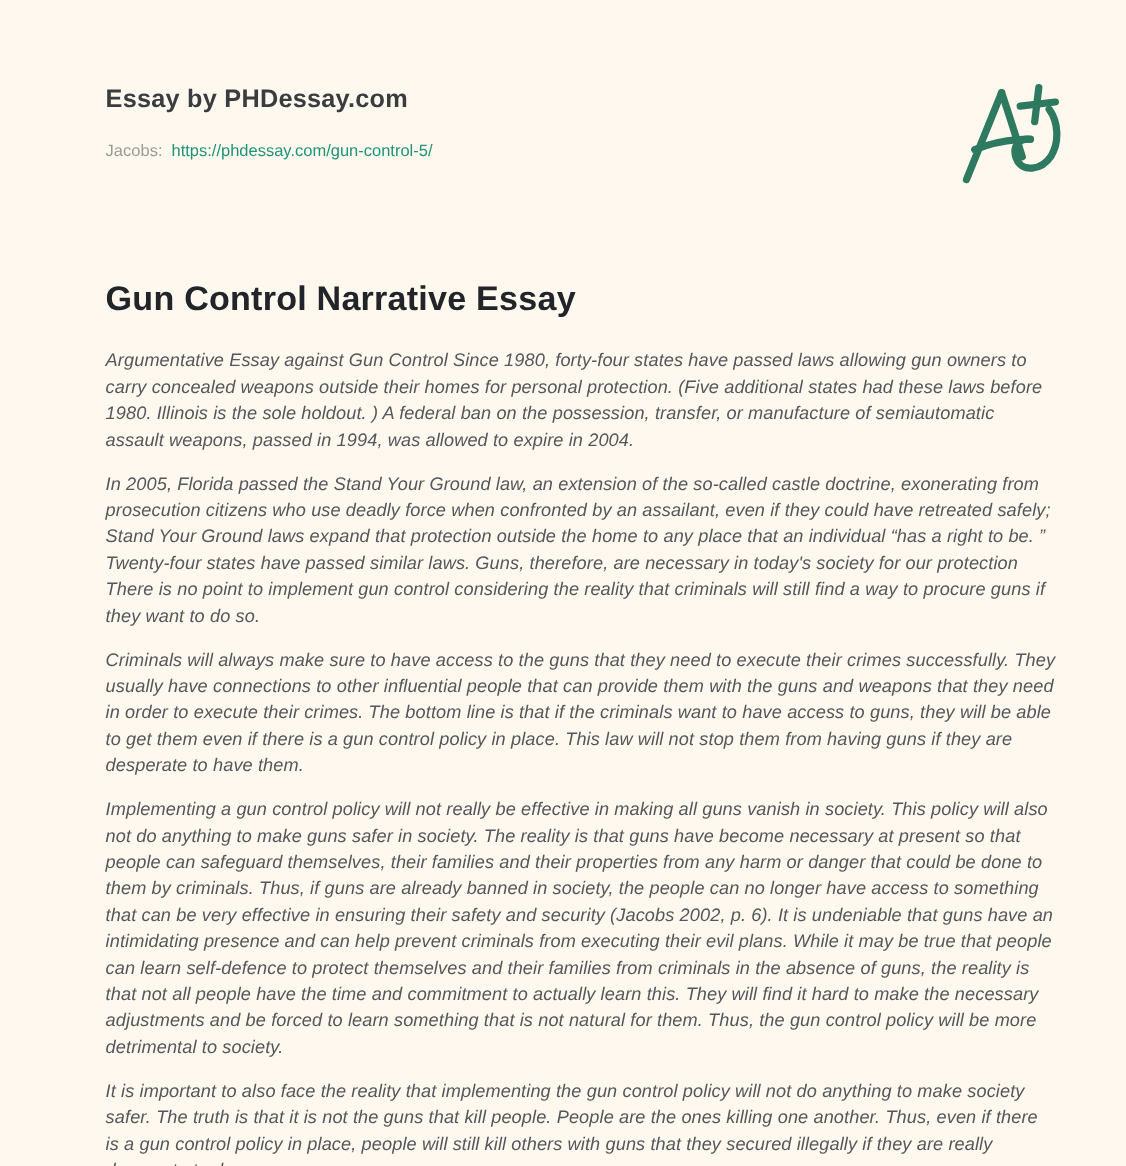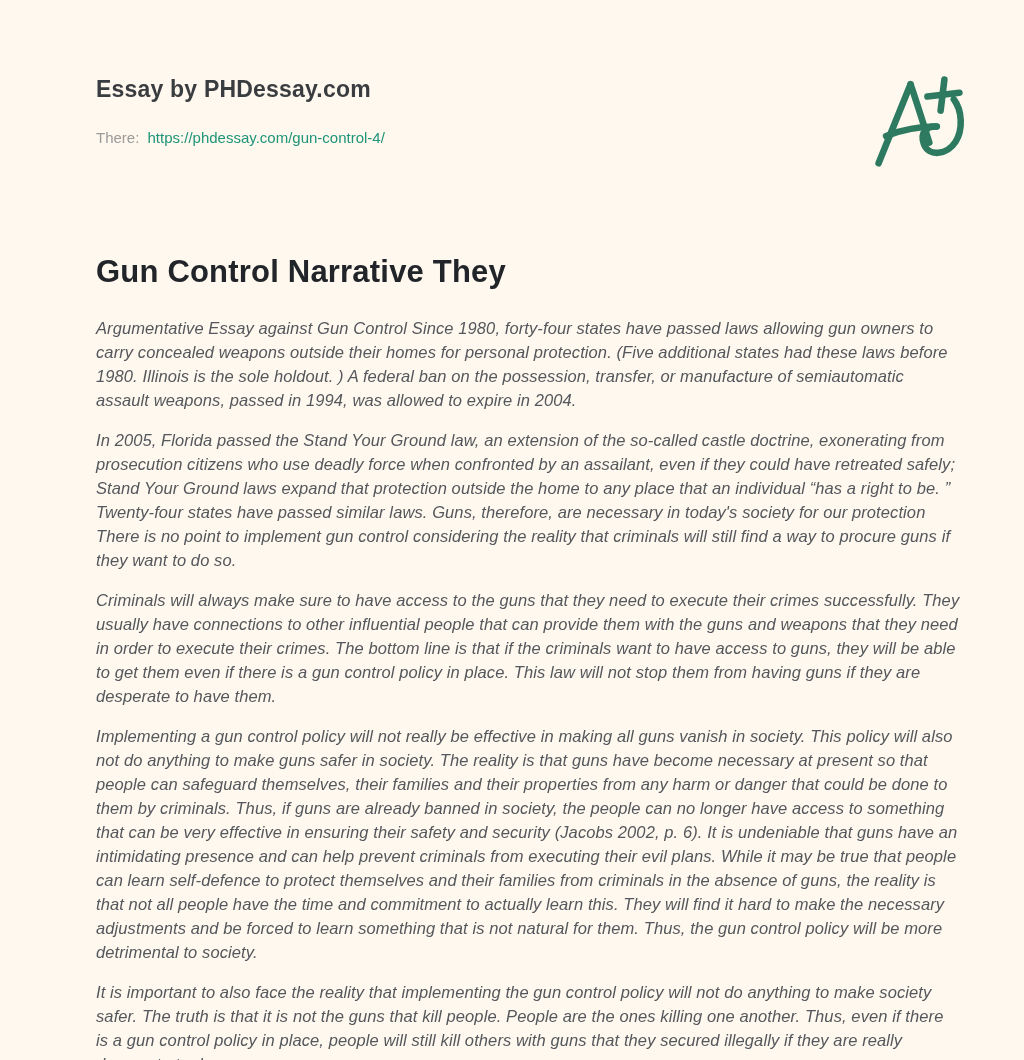--- a/index.html
+++ b/index.html
@@ -69,22 +69,22 @@
 </style>
 </head>
 <body>
 
 <div class="page">
 
   <div class="header">
     <div class="header-left">
       <div class="site-title">Essay by PHDessay.com</div>
       <div class="source-line">
-        <span class="source-label">There:</span>
-        <a class="source-link" href="#" title="https://phdessay.com/gun-control-3/">https://phdessay.com/gun-control-4/</a>
+        <span class="source-label">Jacobs:</span>
+        <a class="source-link" href="#" title="https://phdessay.com/gun-control-3/">https://phdessay.com/gun-control-5/</a>
       </div>
     </div>
 
     <div class="logo">
       <svg viewBox="0 0 100 100" xmlns="http://www.w3.org/2000/svg" aria-hidden="true">
         <g fill="none" stroke="#2E7A60" stroke-width="7" stroke-linecap="round" stroke-linejoin="round">
 
           <path d="M7,96 L41,12"></path>
 
           <path d="M41,12 C46,26 55,55 61,74"></path>
@@ -94,21 +94,21 @@
           <path d="M77,7 L73,40"></path>
 
           <path d="M59,25 L93,21"></path>
 
           <path d="M87,28 C96,40 97,60 89,73 C80,87 60,90 55,75 C51,63 59,56 68,57"></path>
         </g>
       </svg>
     </div>
   </div>
 
-  <h1 class="essay-title">Gun Control Narrative They</h1>
+  <h1 class="essay-title">Gun Control Narrative Essay</h1>
 
   <div class="essay-body">
     <p>Argumentative Essay against Gun Control Since 1980, forty-four states have passed laws allowing gun owners to carry concealed weapons outside their homes for personal protection. (Five additional states had these laws before 1980. Illinois is the sole holdout. ) A federal ban on the possession, transfer, or manufacture of semiautomatic assault weapons, passed in 1994, was allowed to expire in 2004.</p>
     <p>In 2005, Florida passed the Stand Your Ground law, an extension of the so-called castle doctrine, exonerating from prosecution citizens who use deadly force when confronted by an assailant, even if they could have retreated safely; Stand Your Ground laws expand that protection outside the home to any place that an individual “has a right to be. ” Twenty-four states have passed similar laws. Guns, therefore, are necessary in today's society for our protection There is no point to implement gun control considering the reality that criminals will still find a way to procure guns if they want to do so.</p>
     <p>Criminals will always make sure to have access to the guns that they need to execute their crimes successfully. They usually have connections to other influential people that can provide them with the guns and weapons that they need in order to execute their crimes. The bottom line is that if the criminals want to have access to guns, they will be able to get them even if there is a gun control policy in place. This law will not stop them from having guns if they are desperate to have them.</p>
     <p>Implementing a gun control policy will not really be effective in making all guns vanish in society. This policy will also not do anything to make guns safer in society. The reality is that guns have become necessary at present so that people can safeguard themselves, their families and their properties from any harm or danger that could be done to them by criminals. Thus, if guns are already banned in society, the people can no longer have access to something that can be very effective in ensuring their safety and security (Jacobs 2002, p. 6). It is undeniable that guns have an intimidating presence and can help prevent criminals from executing their evil plans. While it may be true that people can learn self-defence to protect themselves and their families from criminals in the absence of guns, the reality is that not all people have the time and commitment to actually learn this. They will find it hard to make the necessary adjustments and be forced to learn something that is not natural for them. Thus, the gun control policy will be more detrimental to society.</p>
     <p>It is important to also face the reality that implementing the gun control policy will not do anything to make society safer. The truth is that it is not the guns that kill people. People are the ones killing one another. Thus, even if there is a gun control policy in place, people will still kill others with guns that they secured illegally if they are really desperate to do</p>
   </div>
 
 </div>

